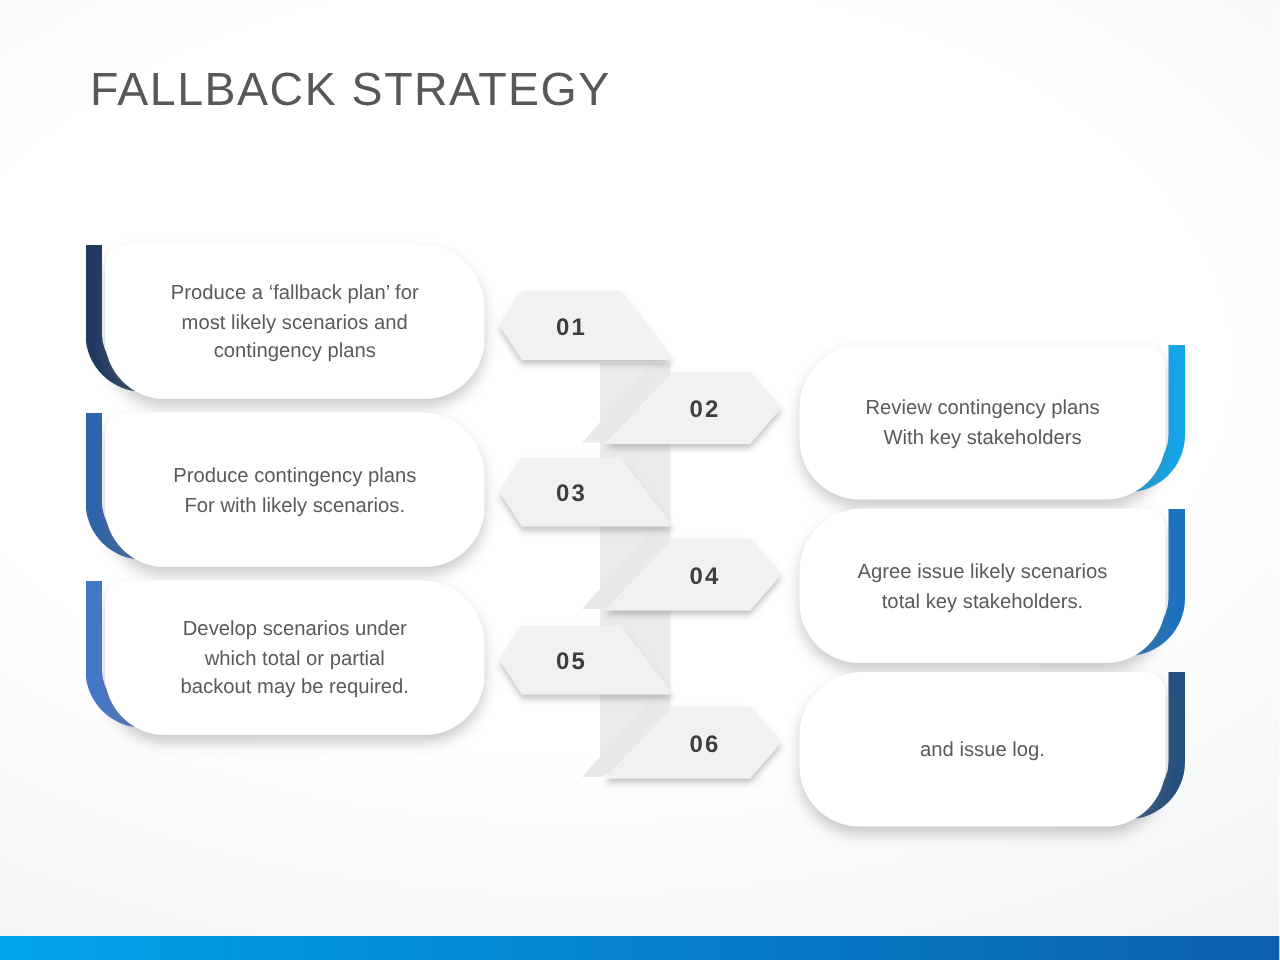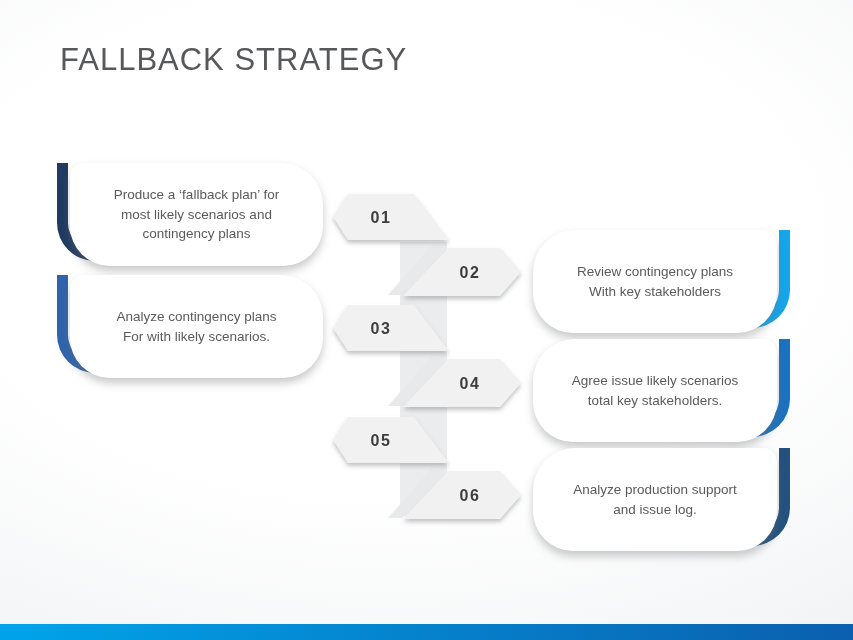--- a/index.html
+++ b/index.html
@@ -106,27 +106,37 @@
         <div class="ln">most likely scenarios and</div>
         <div class="ln">contingency plans</div>
       </div>
     </div>
   </div>
 
   <div class="card-group left" style="top:275px">
     <div class="accent" style="border-color: rgb(47, 100, 172);"></div>
     <div class="card">
       <div class="card-text">
-        <div class="ln">Analyze contingency plans</div>
+        <div class="ln">Produce contingency plans</div>
         <div class="ln">For with likely scenarios.</div>
 
       </div>
     </div>
   </div>
 
+  <div class="card-group left" style="top:387px">
+    <div class="accent" style="border-color: rgb(69, 119, 201);"></div>
+    <div class="card">
+      <div class="card-text">
+        <div class="ln">Develop scenarios under</div>
+        <div class="ln">which total or partial</div>
+        <div class="ln">backout may be required.</div>
+      </div>
+    </div>
+  </div>
 
   <div class="card-group right" style="top:230px">
     <div class="accent" style="border-color: rgb(20, 165, 234);"></div>
     <div class="card">
       <div class="card-text">
         <div class="ln">Review contingency plans</div>
         <div class="ln">With key stakeholders</div>
 
       </div>
     </div>
@@ -140,21 +150,20 @@
         <div class="ln">total key stakeholders.</div>
 
       </div>
     </div>
   </div>
 
   <div class="card-group right" style="top:448px">
     <div class="accent" style="border-color: rgb(36, 81, 126);"></div>
     <div class="card">
       <div class="card-text">
-        <div class="ln">Analyze production support</div>
         <div class="ln">and issue log.</div>
 
       </div>
     </div>
   </div>
 
   <div class="footer-bar" style="--fb-start: #00a4ea; --fb-end: #0b5fae;"></div>
 
 </div>
 

